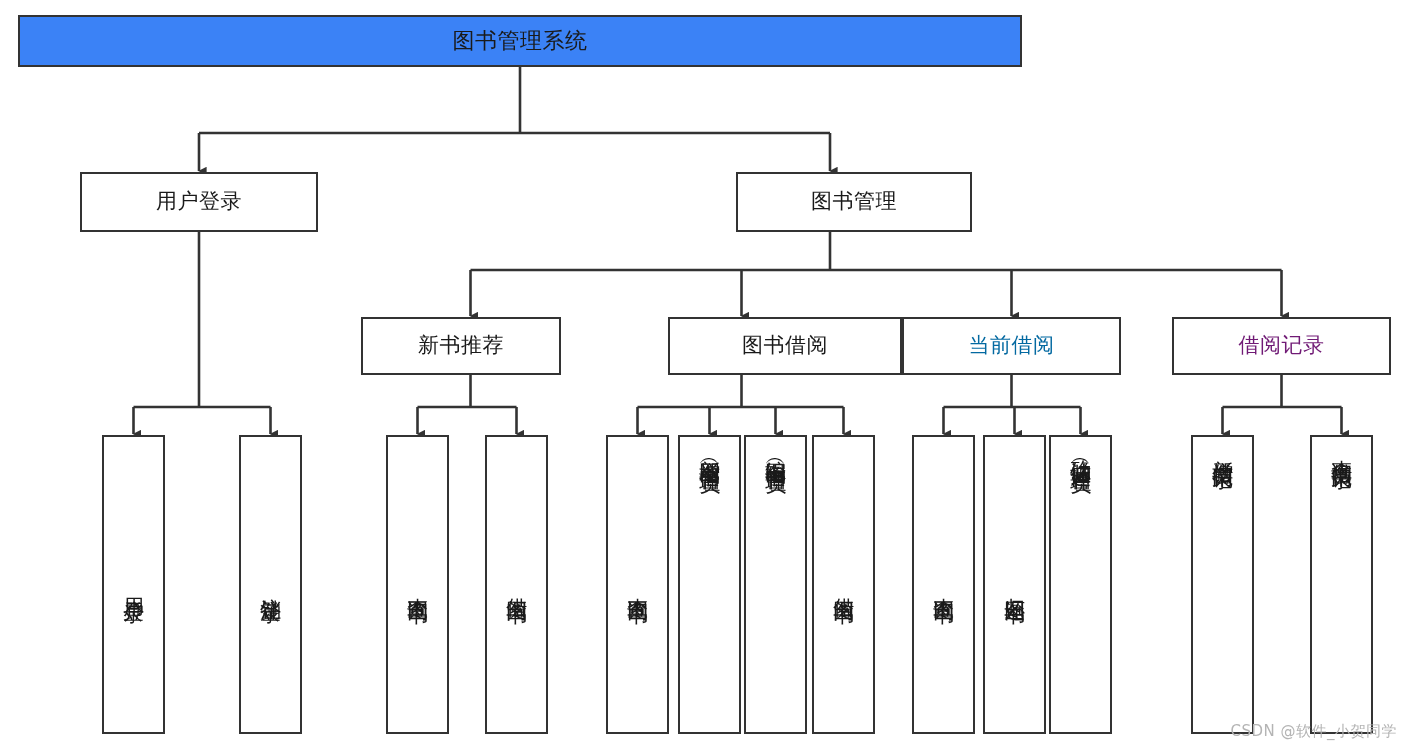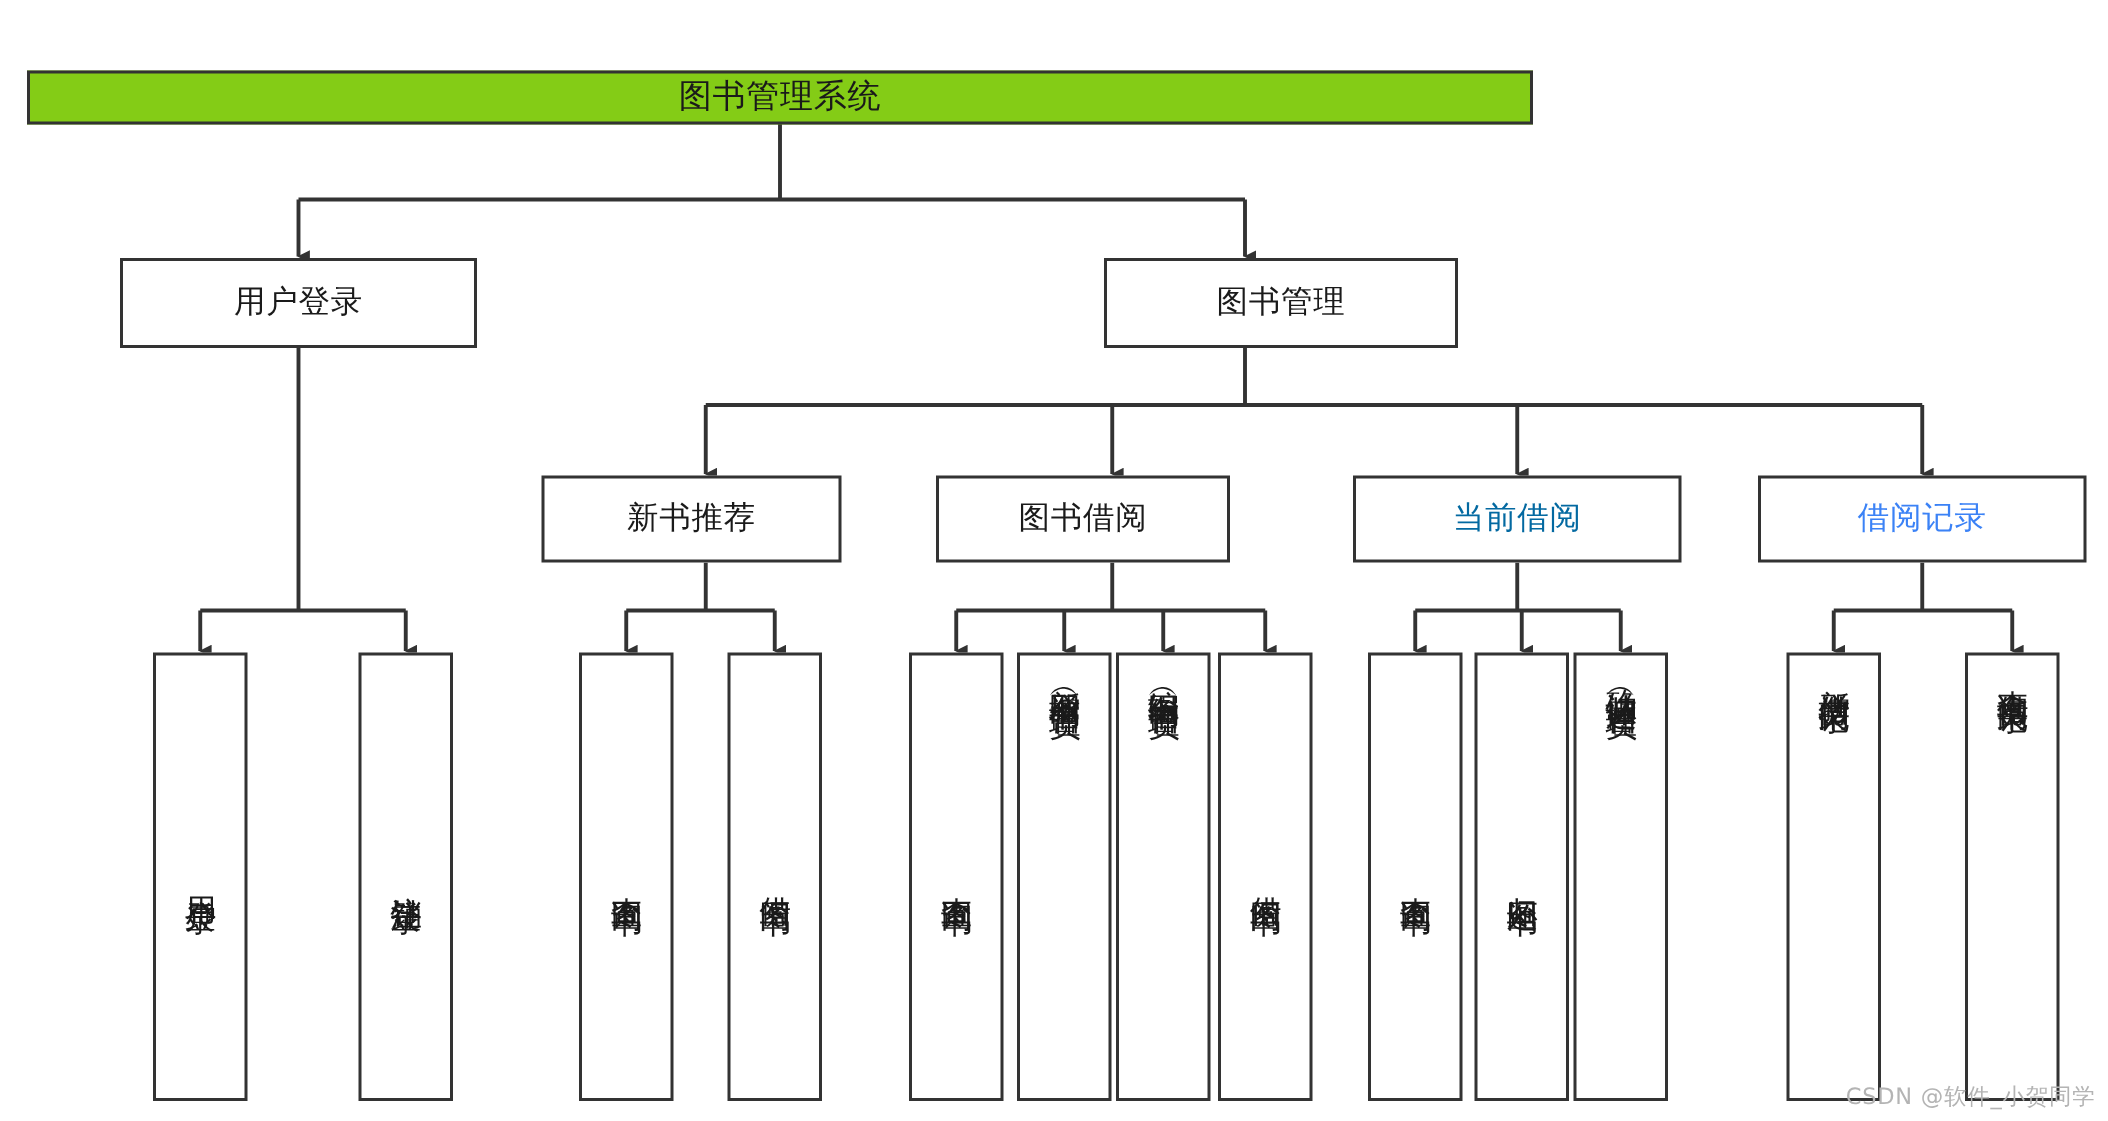--- a/index.html
+++ b/index.html
@@ -122,40 +122,40 @@
         <line x1="1014.5" y1="407" x2="1014.5" y2="434" marker-end="url(#arrowhead)"></line>
         <line x1="1080.5" y1="407" x2="1080.5" y2="434" marker-end="url(#arrowhead)"></line>
         <line x1="1281.5" y1="375" x2="1281.5" y2="407"></line>
         <line x1="1222.5" y1="407" x2="1341.5" y2="407"></line>
         <line x1="1222.5" y1="407" x2="1222.5" y2="434" marker-end="url(#arrowhead)"></line>
         <line x1="1341.5" y1="407" x2="1341.5" y2="434" marker-end="url(#arrowhead)"></line>
       </g>
   </svg>
 
   <div id="node-layer">
-      <div class="node horizontal root" style="left: 18px; top: 15px; width: 1004px; height: 36px; border-color: rgb(51, 51, 51); background: #84cc16; margin-top: 32px;">
+      <div class="node horizontal root" style="left: 18px; top: 15px; width: 1004px; height: 52px; border-color: rgb(51, 51, 51); background: #3b82f6;">
         <span class="node-label" style="color: rgb(26, 26, 26);">图书管理系统</span>
       </div>
       <div class="node horizontal" style="left: 80px; top: 172px; width: 238px; height: 60px; border-color: rgb(51, 51, 51); background: rgb(255, 255, 255);">
         <span class="node-label" style="color: rgb(26, 26, 26);">用户登录</span>
       </div>
       <div class="node horizontal" style="left: 712px; top: 172px; width: 236px; height: 60px; border-color: rgb(51, 51, 51); background: rgb(255, 255, 255); margin-left: 24px;">
         <span class="node-label" style="color: rgb(26, 26, 26);">图书管理</span>
       </div>
       <div class="node horizontal" style="left: 361px; top: 317px; width: 200px; height: 58px; border-color: rgb(51, 51, 51); background: rgb(255, 255, 255);">
         <span class="node-label" style="color: rgb(26, 26, 26);">新书推荐</span>
       </div>
-      <div class="node horizontal" style="left: 624px; top: 317px; width: 196px; height: 58px; border-color: rgb(51, 51, 51); background: rgb(255, 255, 255);">
+      <div class="node horizontal" style="left: 668px; top: 317px; width: 234px; height: 58px; border-color: rgb(51, 51, 51); background: rgb(255, 255, 255);">
         <span class="node-label" style="color: rgb(26, 26, 26);">图书借阅</span>
       </div>
       <div class="node horizontal" style="left: 902px; top: 317px; width: 219px; height: 58px; border-color: rgb(51, 51, 51); background: rgb(255, 255, 255);">
         <span class="node-label" style="color: #0369a1;">当前借阅</span>
       </div>
       <div class="node horizontal" style="left: 1172px; top: 317px; width: 219px; height: 58px; border-color: rgb(51, 51, 51); background: rgb(255, 255, 255);">
-        <span class="node-label" style="color: #3b82f6;">借阅记录</span>
+        <span class="node-label" style="color: #701a75;">借阅记录</span>
       </div>
       <div class="node vertical center-text" style="left: 102px; top: 435px; width: 63px; height: 299px; border-color: rgb(51, 51, 51); background: rgb(255, 255, 255);">
         <span class="node-label" style="color: rgb(26, 26, 26);">用户登录</span>
       </div>
       <div class="node vertical center-text" style="left: 239px; top: 435px; width: 63px; height: 299px; border-color: rgb(51, 51, 51); background: rgb(255, 255, 255);">
         <span class="node-label" style="color: rgb(26, 26, 26);">注销登录</span>
       </div>
       <div class="node vertical center-text" style="left: 386px; top: 435px; width: 63px; height: 299px; border-color: rgb(51, 51, 51); background: rgb(255, 255, 255);">
         <span class="node-label" style="color: rgb(26, 26, 26);">查询图书</span>
       </div>

